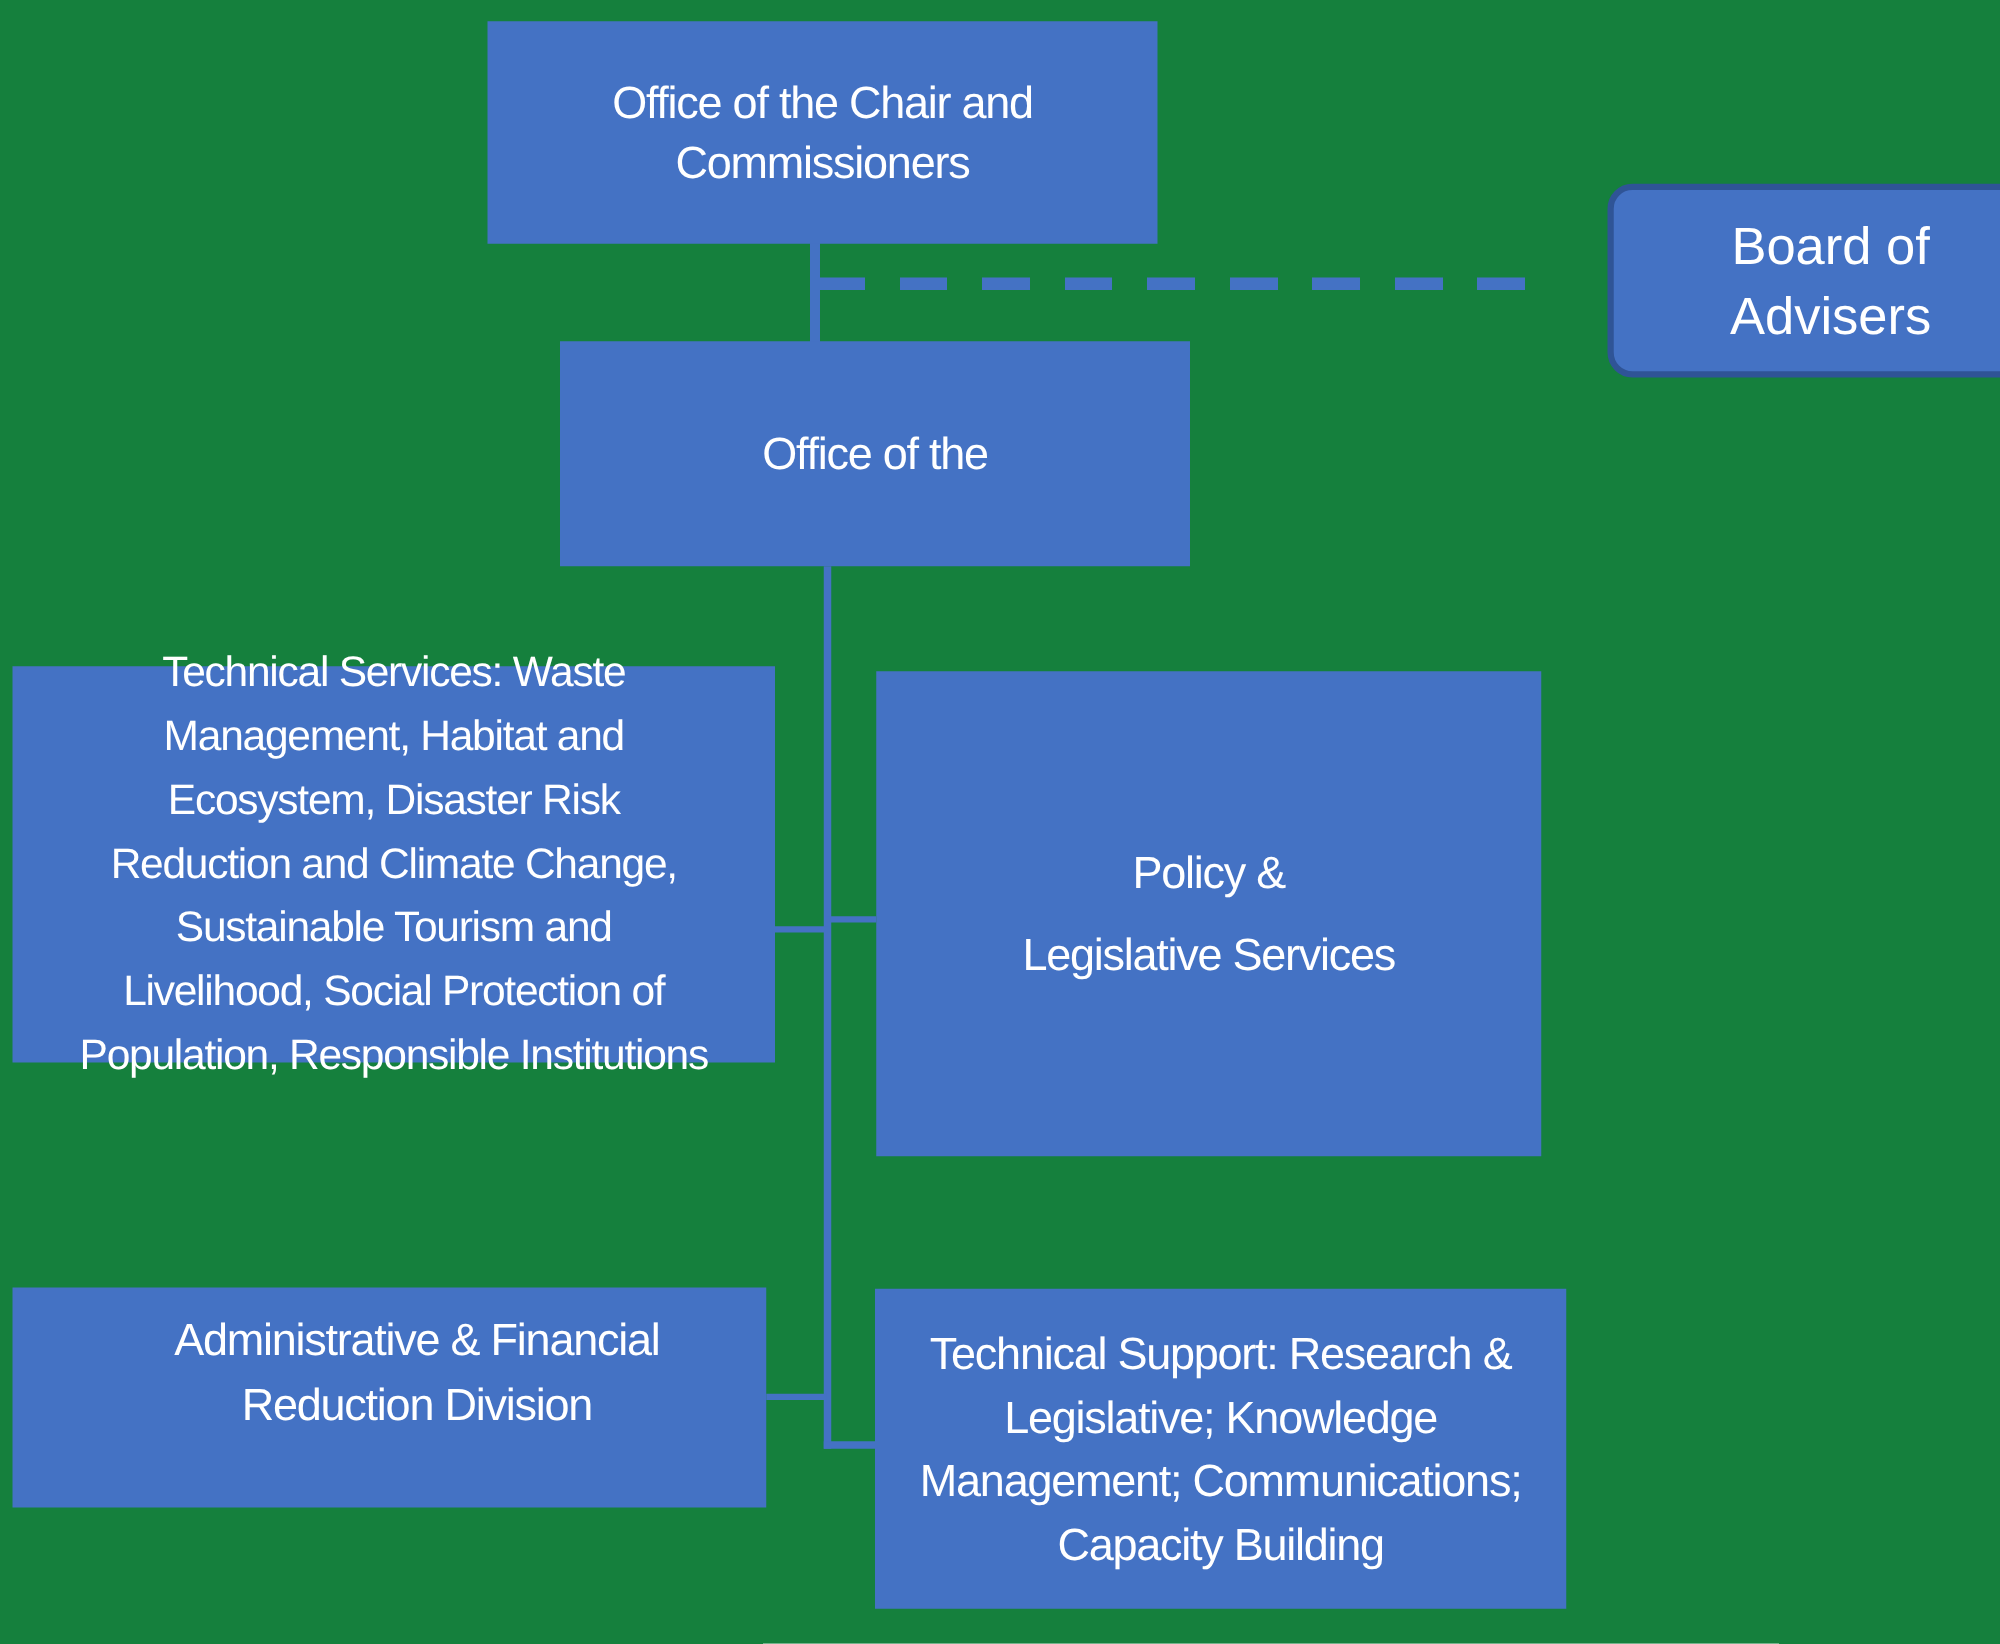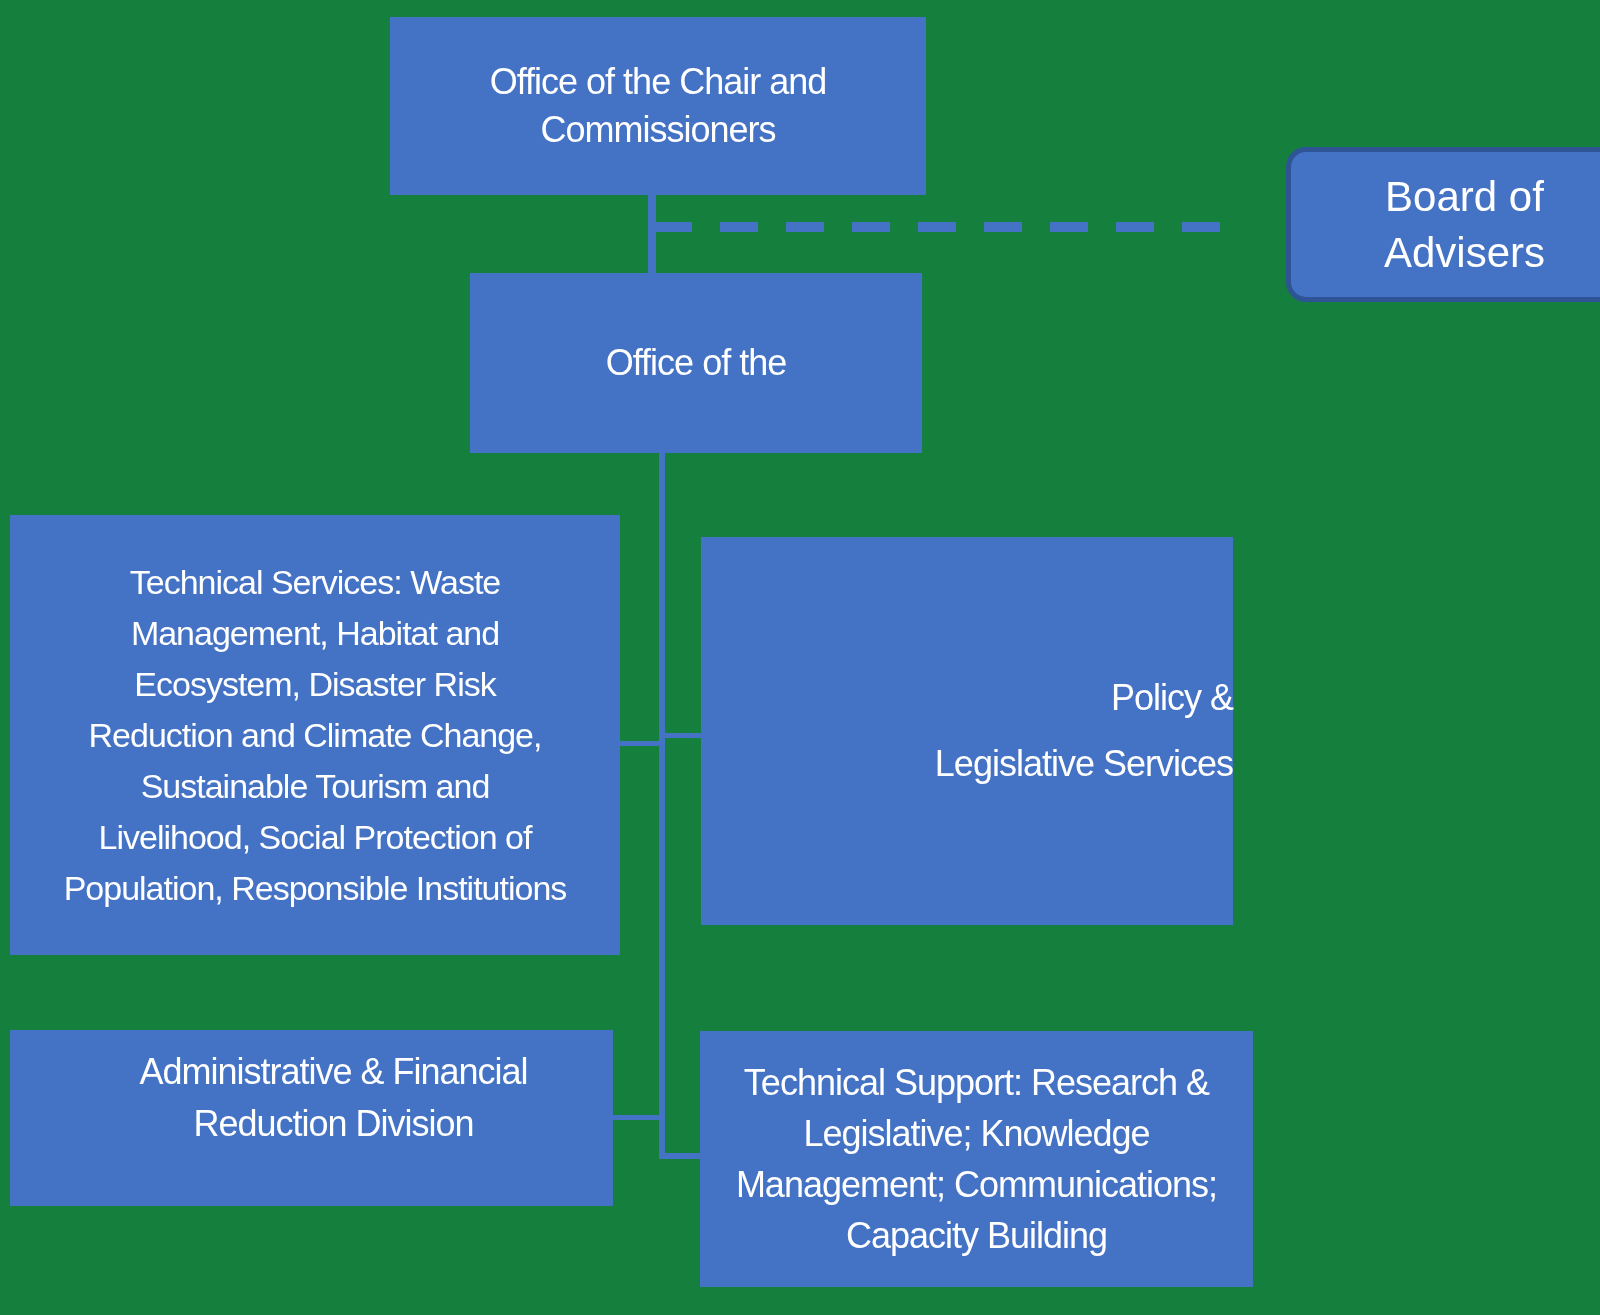--- a/index.html
+++ b/index.html
@@ -27,23 +27,23 @@
     box-sizing: border-box;
     letter-spacing: -1px;
   }
   .box .line {
     display: block;
     white-space: nowrap;
   }
   .chair-box   { left: 390px; top: 17px;  width: 536px; height: 178px; font-size: 36px; line-height: 48px; }
   .board-box   { left: 1286px; top: 147px; width: 357px; height: 155px; font-size: 42px; line-height: 56px;
                  border: 5px solid var(--board-border, #2F5496); border-radius: 20px; letter-spacing: 0; }
-  .exec-box    { left: 470px; top: 273px; width: 452px; height: 180px; font-size: 36px; line-height: 64px; }
-  .techserv-box{ left: 10px;  top: 515px; width: 610px; height: 440px; font-size: 34px; line-height: 51px; }
-  .policy-box  { left: 701px; top: 537px; width: 532px; height: 388px; font-size: 36px; line-height: 66px; align-items: flex-end; }
+  .exec-box    { left: 448px; top: 273px; width: 504px; height: 180px; font-size: 36px; line-height: 64px; }
+  .techserv-box{ left: 10px;  top: 533px; width: 610px; height: 317px; font-size: 34px; line-height: 51px; }
+  .policy-box  { left: 701px; top: 537px; width: 532px; height: 388px; font-size: 36px; line-height: 66px; }
   .admin-box   { left: 10px;  top: 1030px; width: 603px; height: 176px; font-size: 36px; line-height: 52px;
                  justify-content: flex-start; padding-top: 16px; padding-left: 44px; }
   .support-box { left: 700px; top: 1031px; width: 553px; height: 256px; font-size: 36px; line-height: 51px; }
 
   .connector {
     position: absolute;
     background: var(--connector, #4472C4);
   }
   .conn-v-top     { left: 648px; top: 194px;  width: 8px;  height: 80px; }
   .conn-dashed    { left: 654px; top: 222px;  width: 569px; height: 10px;

